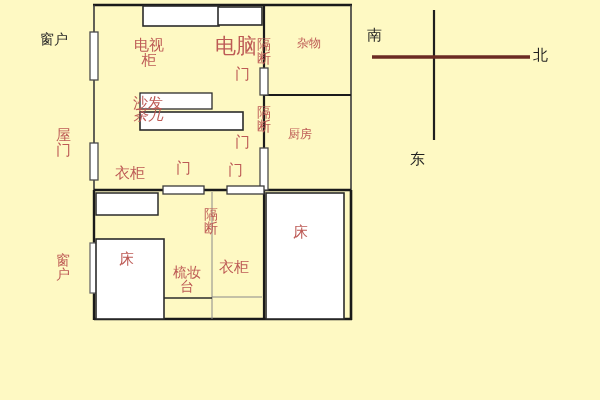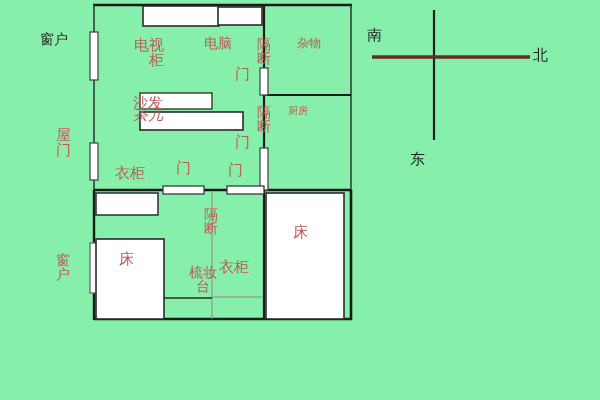--- a/index.html
+++ b/index.html
@@ -11,21 +11,21 @@
     width: 600px;
     height: 400px;
     overflow: hidden;
     font-family: "DejaVu Sans", "Liberation Sans", sans-serif;
     position: relative;
   }
   #stage {
     position: relative;
     width: 600px;
     height: 400px;
-    background: #86efac;
+    background: #fef9c3;
   }
   #plan-svg {
     position: absolute;
     left: 0;
     top: 0;
     width: 600px;
     height: 400px;
   }
   .lbl {
     position: absolute;
@@ -136,28 +136,28 @@
   </svg>
 
   <div class="lbl black" style="left:40px; top:32px; font-size:14px;">窗户</div>
 
   <div class="lbl red" style="left:56px; top:128px; font-size:15px; text-align:center;">屋
 门</div>
 
   <div class="lbl red" style="left:56px; top:253px; font-size:14px; text-align:center;">窗
 户</div>
 
-  <div class="lbl red" style="left:134px; top:38px; font-size:15px; text-align:right;">电视
+  <div class="lbl red" style="left:134px; top:38px; font-size:15px; text-align:center;">电视
 柜</div>
 
   <div class="lbl red" style="left:133px; top:96px; font-size:15px;">沙发</div>
 
   <div class="lbl red" style="left:133px; top:108px; font-size:15px;font-style:italic;">茶几</div>
 
-  <div class="lbl red" style="left:204px; top:36px; font-size:14px;">电脑</div>
+  <div class="lbl red" style="left:215px; top:36px; font-size:21px;">电脑</div>
 
   <div class="lbl red" style="left:115px; top:166px; font-size:15px;">衣柜</div>
 
   <div class="lbl red" style="left:257px; top:37px; font-size:14px; text-align:center;">隔
 断</div>
 
   <div class="lbl red" style="left:257px; top:105px; font-size:14px; text-align:center;">隔
 断</div>
 
   <div class="lbl red" style="left:204px; top:207px; font-size:14px; text-align:center;">隔
@@ -166,27 +166,27 @@
   <div class="lbl red" style="left:235px; top:67px; font-size:15px;">门</div>
 
   <div class="lbl red" style="left:235px; top:135px; font-size:15px;">门</div>
 
   <div class="lbl red" style="left:176px; top:161px; font-size:15px;">门</div>
 
   <div class="lbl red" style="left:228px; top:163px; font-size:15px;">门</div>
 
   <div class="lbl red" style="left:297px; top:37px; font-size:12px;">杂物</div>
 
-  <div class="lbl red" style="left:288px; top:106px; font-size:10px;text-align:right;">厨房</div>
+  <div class="lbl red" style="left:288px; top:128px; font-size:12px;text-align:right;">厨房</div>
 
   <div class="lbl red" style="left:119px; top:252px; font-size:15px;">床</div>
 
   <div class="lbl red" style="left:293px; top:225px; font-size:15px;">床</div>
 
-  <div class="lbl red" style="left:173px; top:265px; font-size:14px; text-align:center;margin-left:16px;">梳妆
+  <div class="lbl red" style="left:173px; top:265px; font-size:14px; text-align:center;">梳妆
 台</div>
 
   <div class="lbl red" style="left:219px; top:260px; font-size:15px;">衣柜</div>
 
   <div class="lbl compass" style="left:367px; top:28px;">南</div>
 
   <div class="lbl compass" style="left:533px; top:48px;">北</div>
 
   <div class="lbl compass" style="left:410px; top:152px;">东</div>
 

